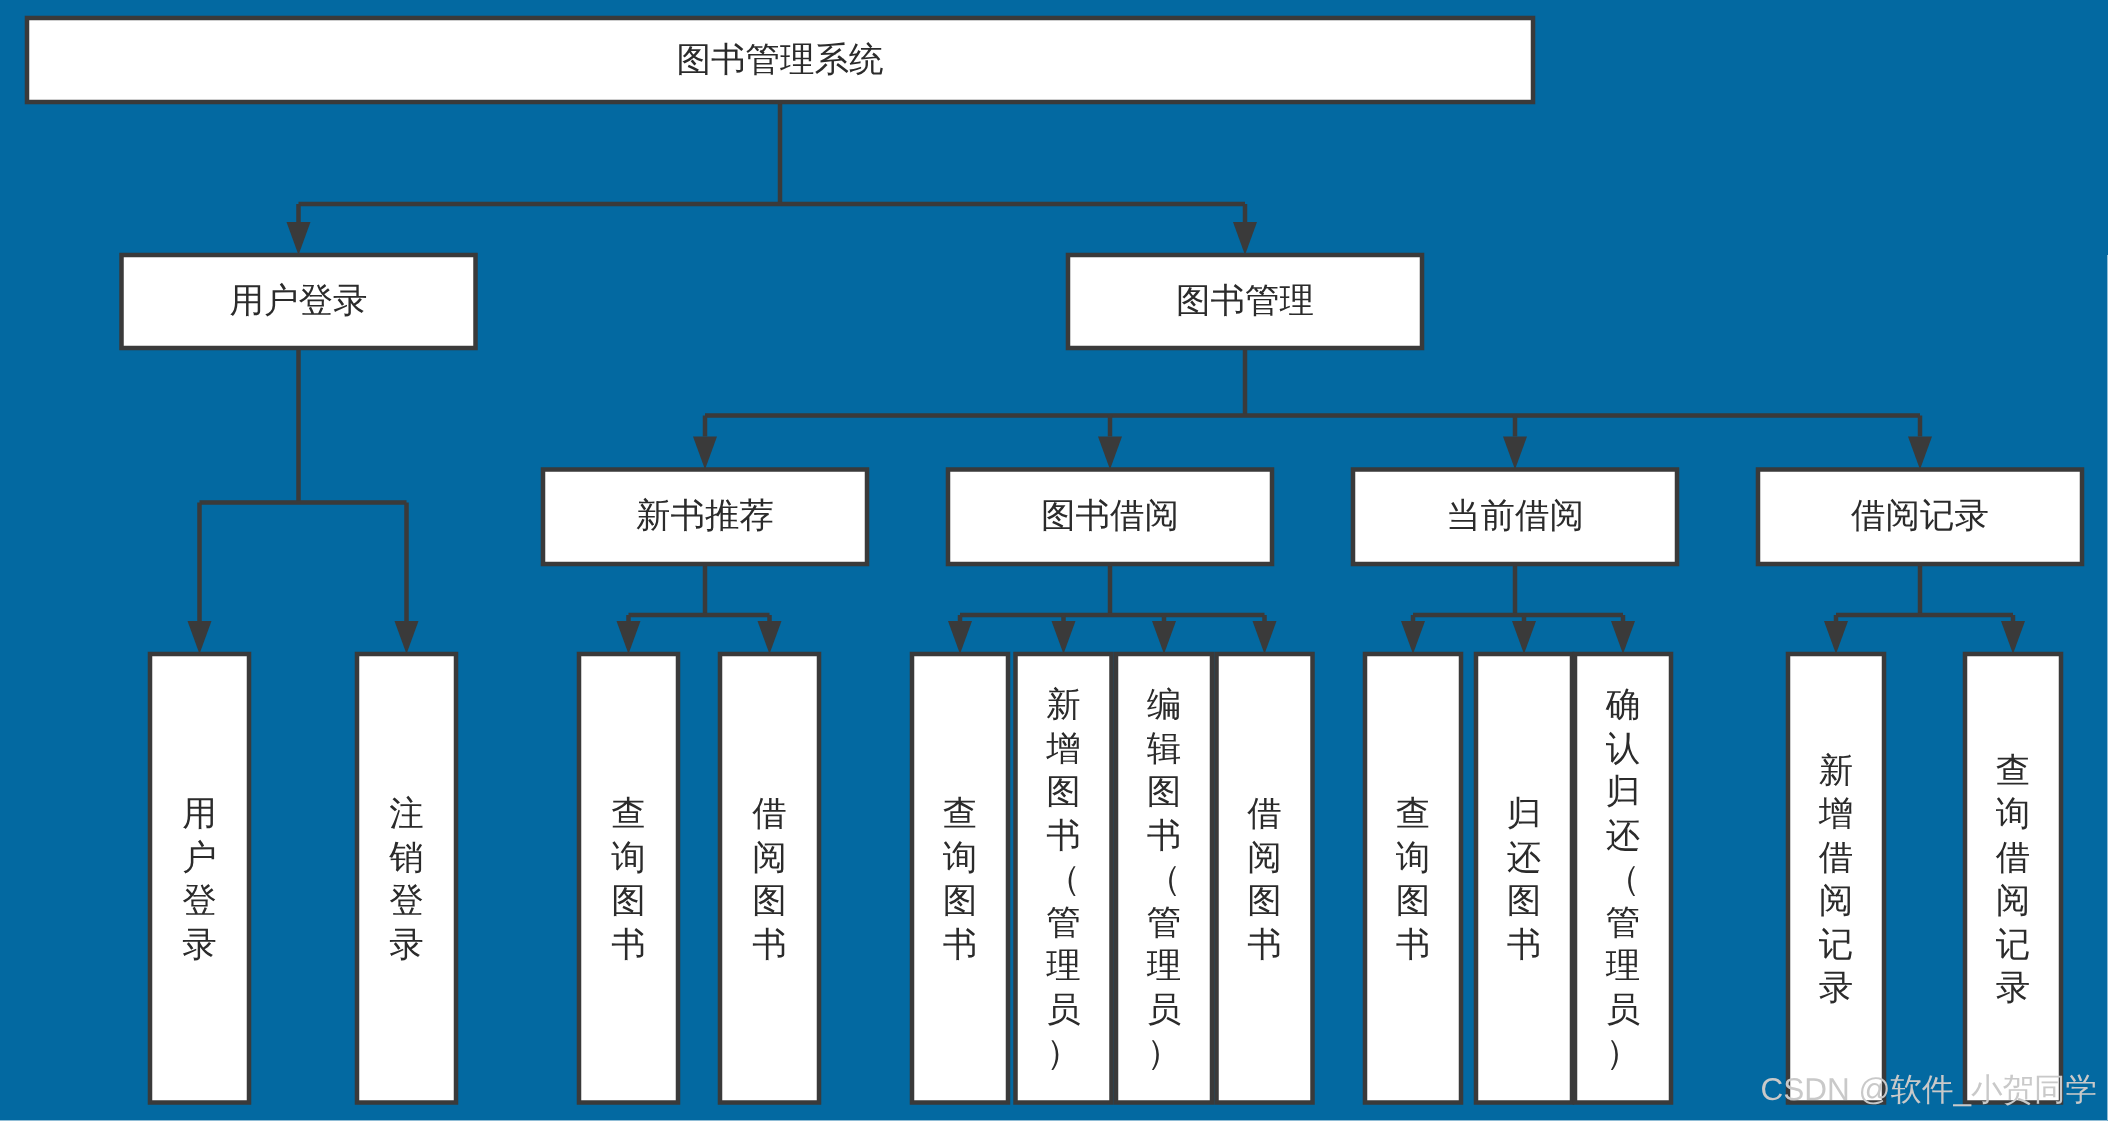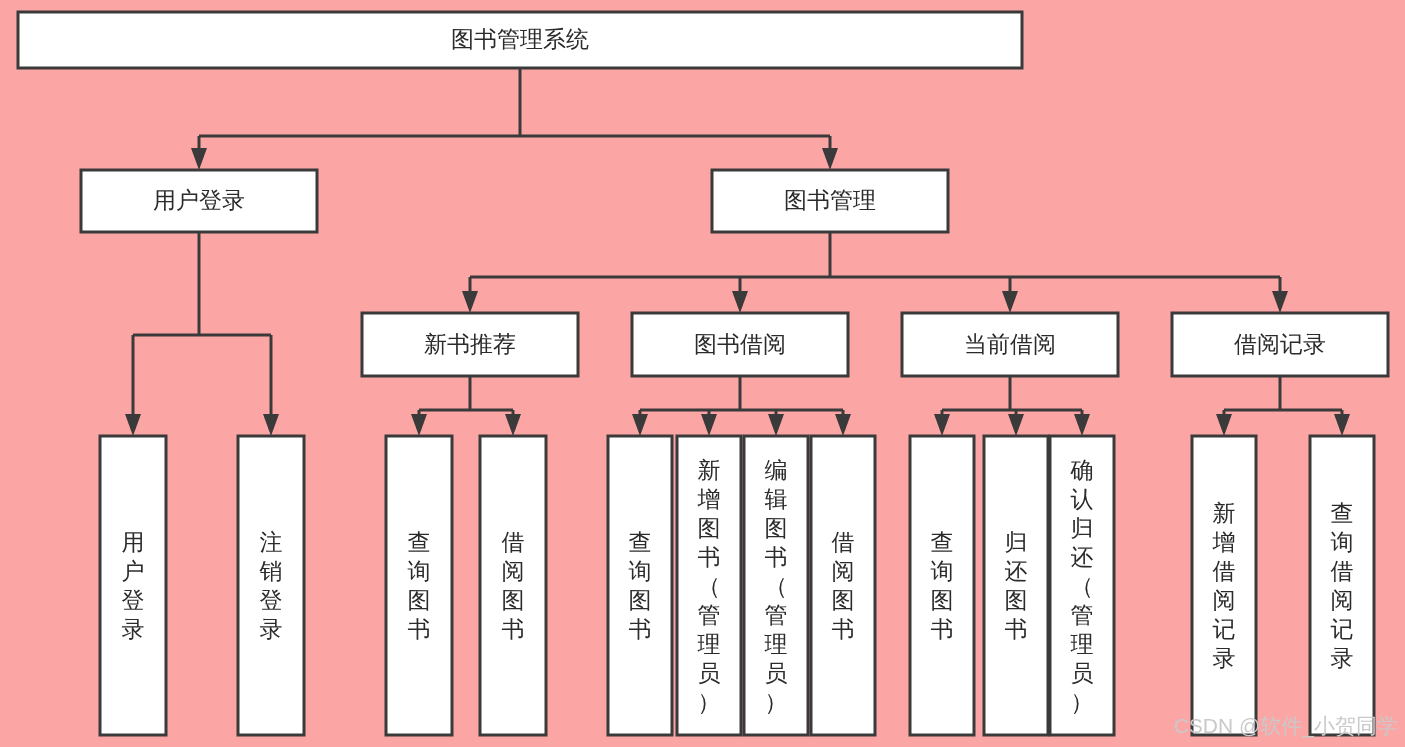--- a/index.html
+++ b/index.html
@@ -8,21 +8,21 @@
     padding: 0;
     background: #ffffff;
   }
   body {
     font-family: "Liberation Sans", "DejaVu Sans", sans-serif;
   }
   #diagram-root {
     position: relative;
     width: 1405px;
     height: 747px;
-    background: #fca5a5;
+    background: #0369a1;
     overflow: hidden;
   }
   svg.diagram-canvas {
     position: absolute;
     left: 0;
     top: 0;
     width: 1405px;
     height: 747px;
     display: block;
   }

